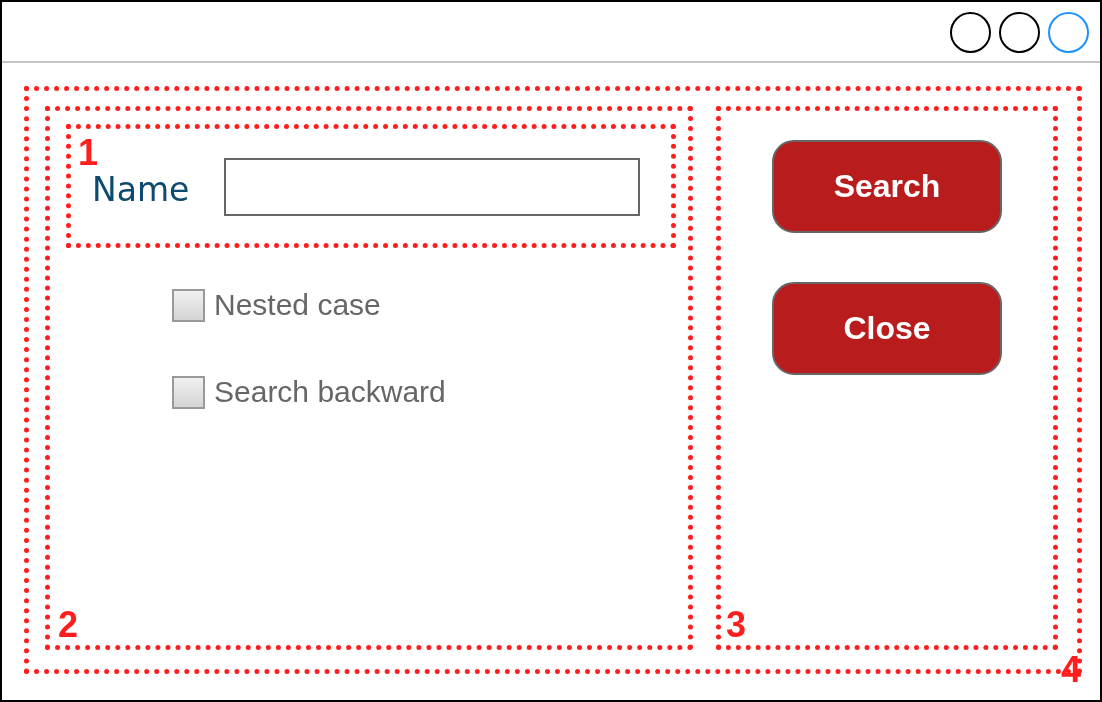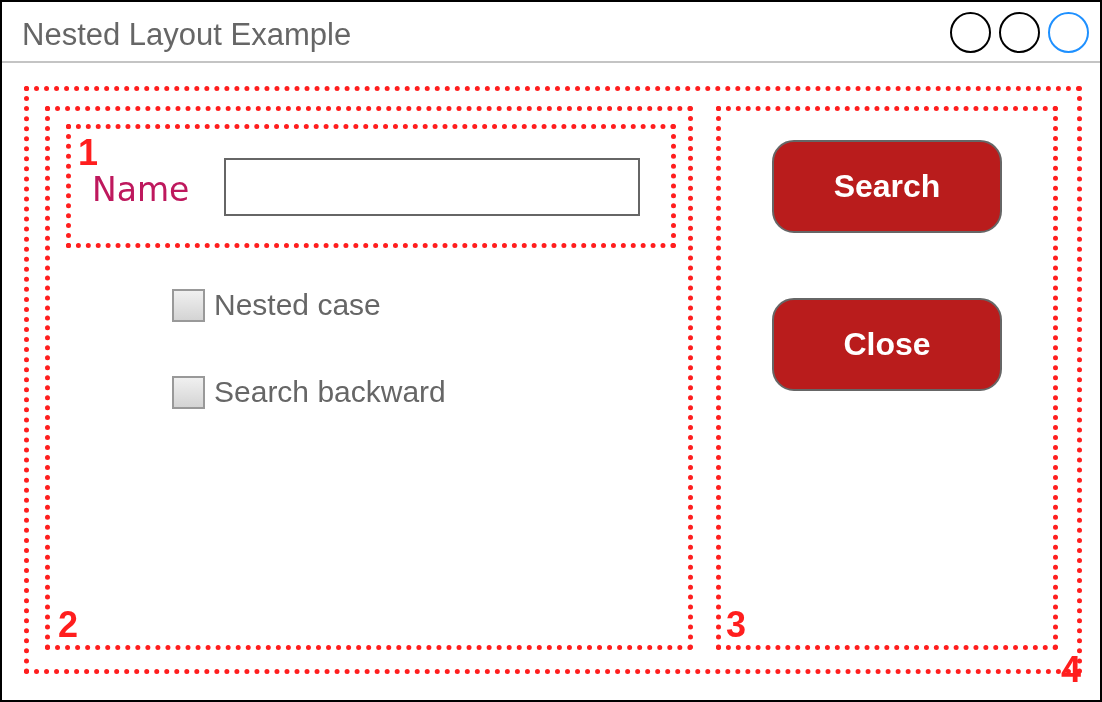--- a/index.html
+++ b/index.html
@@ -38,21 +38,21 @@
       position: absolute; color: #ff1e1e; font-weight: bold;
       font-size: 36px; font-family: "Liberation Sans", sans-serif; line-height: 1;
     }
     .num1 { left: 76px; top: 133px; }
     .num2 { left: 56px; top: 605px; }
     .num3 { left: 724px; top: 605px; }
     .num4 { left: 1059px; top: 650px; }
 
     .name-label {
       position: absolute; left: 90px; top: 168px;
-      font-size: 33px; color: #be185d; font-family: "DejaVu Sans", sans-serif;
+      font-size: 33px; color: #0c4a6e; font-family: "DejaVu Sans", sans-serif;
     }
     .name-input {
       position: absolute; left: 222px; top: 156px; width: 416px; height: 58px;
       border: 2px solid #666; background: #fff; outline: none;
       font-size: 24px; padding: 0 10px;
       font-family: "Liberation Sans", sans-serif;
     }
     .checkbox-row {
       position: absolute; left: 170px; display: flex; align-items: center; cursor: pointer;
     }
@@ -70,28 +70,27 @@
     .btn {
       position: absolute; left: 770px; width: 230px; height: 93px;
       border: 2px solid #666; border-radius: 22px;
       background: #b91c1c; color: #fff;
       font-size: 32px; font-weight: bold;
       font-family: "Liberation Sans", sans-serif;
       display: flex; align-items: center; justify-content: center;
       cursor: pointer;
     }
     .btn.search { top: 138px; }
-    .btn.close { top: 296px; }
+    .btn.close { top: 280px; }
   </style>
 </head>
 <body>
 
 <div class="window">
   <div class="titlebar">
-    <span class="title">Nested Layout Example</span>
     <div class="win-btn b1"></div>
     <div class="win-btn b2"></div>
     <div class="win-btn b3"></div>
   </div>
 
   <div class="dotbox region4"></div>
   <div class="dotbox region2"></div>
   <div class="dotbox region1"></div>
   <div class="dotbox region3"></div>
 

